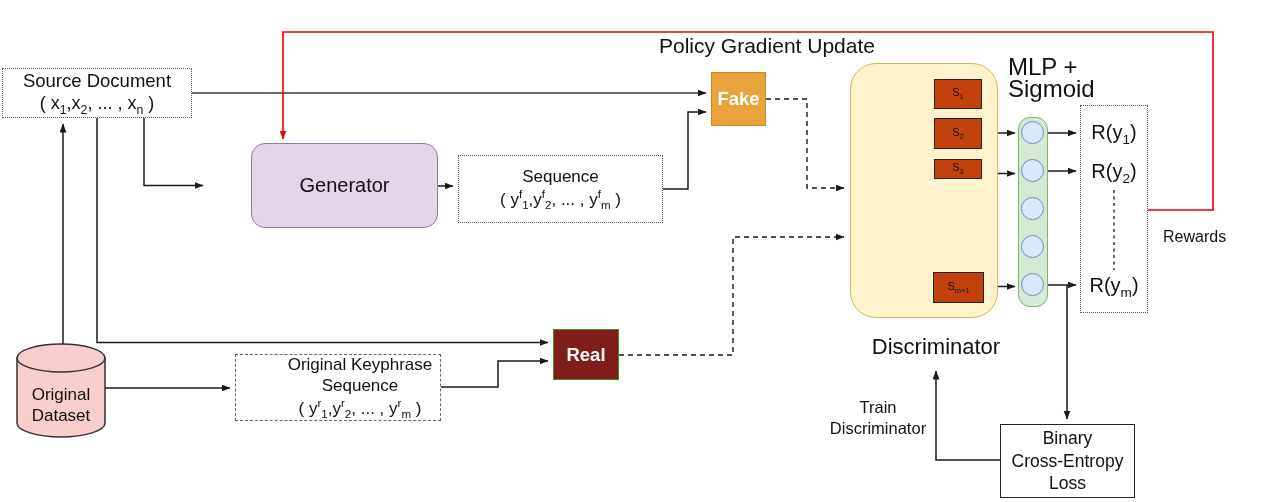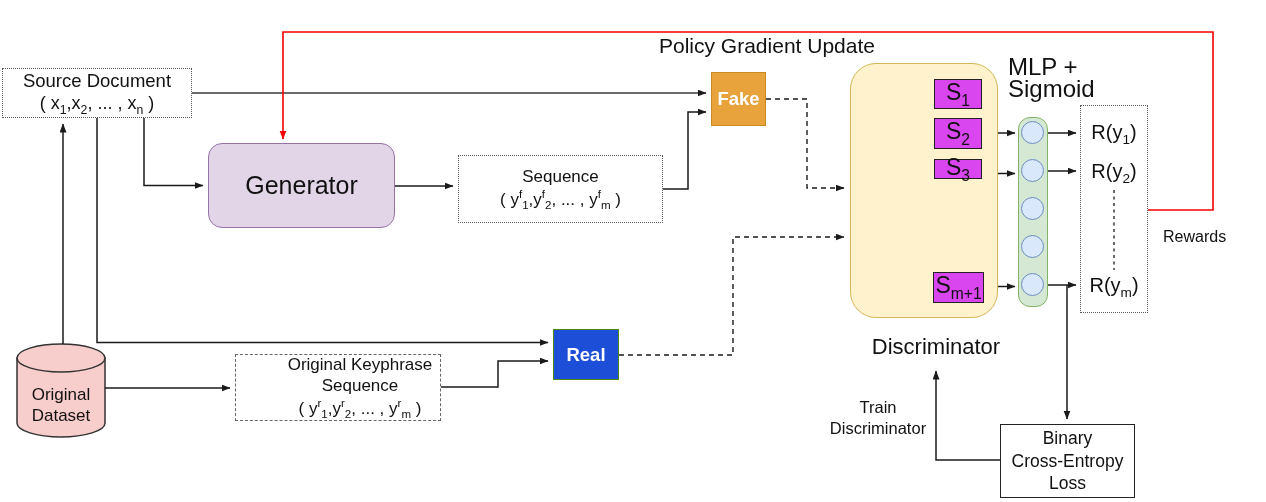--- a/index.html
+++ b/index.html
@@ -7,26 +7,26 @@
     position:relative;width:1266px;height:502px;background:#fff;overflow:hidden;
     font-family:"Liberation Sans",sans-serif;color:#111;
   }
   .stage *{box-sizing:border-box;}
   .wires{position:absolute;left:0;top:0;z-index:1;}
   .node,.label{position:absolute;z-index:2;}
   .node{display:flex;flex-direction:column;justify-content:center;align-items:center;text-align:center;line-height:1.25;}
   .dotted{border:1.6px dotted #595959;background:#fff;}
   .dashedb{border:1.6px dashed #666;background:#fff;padding-left:44px;}
   .title{position:absolute;z-index:2;font-size:21px;text-align:center;}
-  .generator{background:#E1D5E7;border:1.5px solid #9673A6;border-radius:14px;font-size:25px;}
+  .generator{background:#E1D5E7;border:1.5px solid #9673A6;border-radius:14px;font-size:20px;margin-left:43px;}
   .tagbox{font-size:18.5px;font-weight:bold;color:#fff;}
   .fake{background:#E8A33D;border:1.5px solid #C98C20;}
-  .real{background:#1d4ed8;border:1.5px solid #4D8A17;}
+  .real{background:#7f1d1d;border:1.5px solid #4D8A17;}
   .disc{background:#FFF2CC;border:1.5px solid #D6B656;border-radius:26px;}
-  .sbox{background:#d946ef;border:1.5px solid #222;font-size:23px;}
+  .sbox{background:#c2410c;border:1.5px solid #222;font-size:11px;}
   .bar{background:#D5E8D4;border:1.5px solid #82B366;border-radius:12px;}
   .circle{position:absolute;z-index:3;width:23px;height:23px;border-radius:50%;
           background:#DAE8FC;border:1.5px solid #6C8EBF;}
   .bce{background:#fff;border:1.5px solid #222;font-size:17.5px;line-height:1.3;}
   .smalltext{font-size:17px;}
   .formula{font-size:17px;white-space:nowrap;}
   sub,sup{font-size:68%;}
   .rlabel{font-size:20px;white-space:nowrap;}
   .plain{line-height:1.25;}
 </style>

